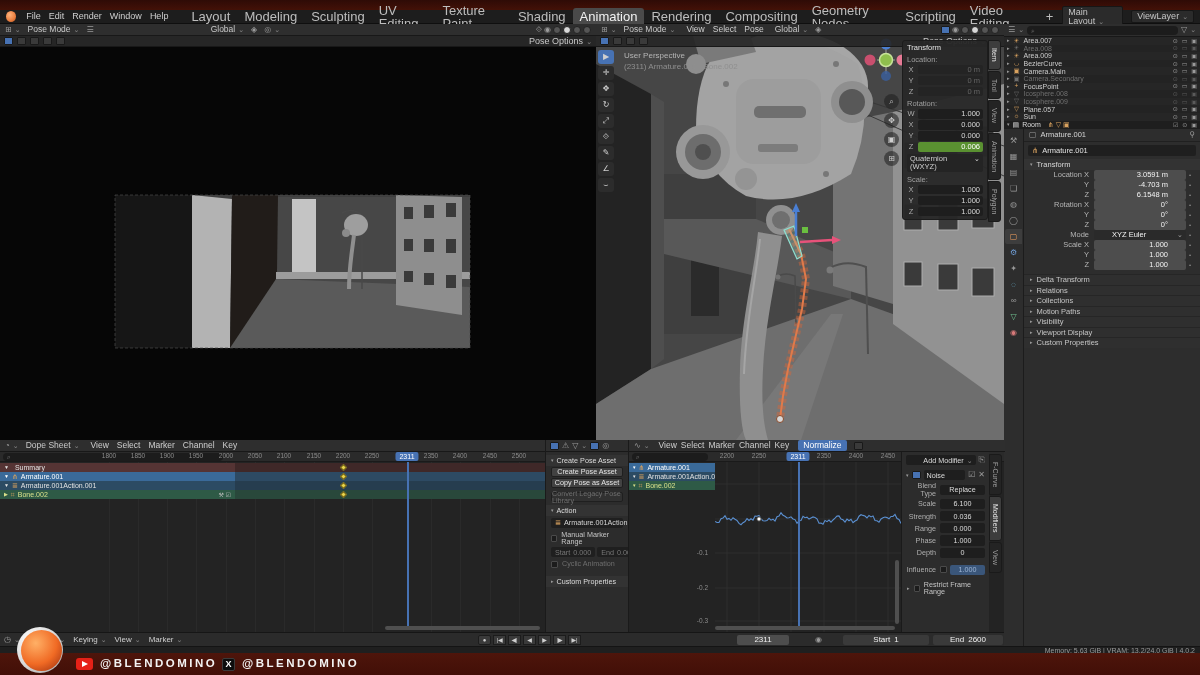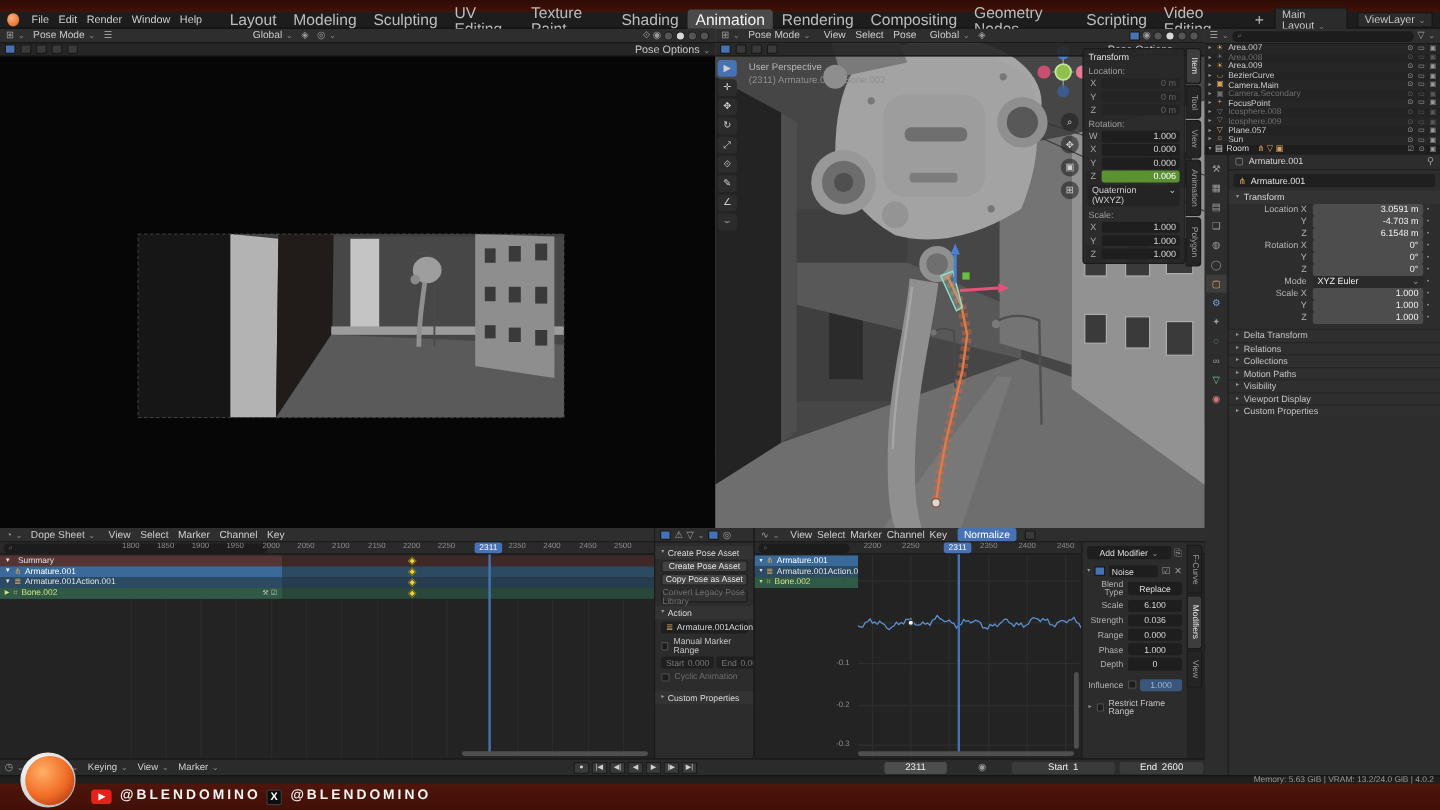--- a/index.html
+++ b/index.html
@@ -73,21 +73,21 @@
 #props{left:1004px;top:129px;width:196px;height:517px;background:#2d2d2d}
 #ptabs{position:absolute;left:0;top:4px;width:19px}
 .ptab{width:17px;height:15px;margin:0 0 1px 1px;display:flex;align-items:center;justify-content:center;font-size:8px;color:#9a9a9a;border-radius:2px 0 0 2px}
 .ptab.active{background:#3d3d3d;color:#f5a15f}
 #pbody{position:absolute;left:19px;top:0;width:177px;height:100%;background:#2d2d2d;border-left:1px solid #1c1c1c;font-size:7.5px}
 .pcrumb{display:flex;align-items:center;gap:4px;height:13px;padding:0 5px;border-bottom:1px solid #202020;color:#d5d5d5}
 .pobj{margin:3px 4px;background:#1f1f1f;border-radius:2px;height:11px;display:flex;align-items:center;gap:4px;padding:0 4px;color:#e0e0e0}
 .psec{display:flex;align-items:center;gap:4px;height:11px;background:#333;margin-top:2px;padding:0 6px;color:#d8d8d8}
 .prow{display:flex;align-items:center;height:10px;margin:0 6px 0 0}
 .prl{width:70px;text-align:right;color:#b5b5b5;padding-right:5px}
-.prv{flex:1;background:#4d4d4d;border-radius:2px;color:#f2f2f2;text-align:right;padding:1px 4px;position:relative}
+.prv{flex:1;background:#4d4d4d;border-radius:2px;color:#f2f2f2;text-align:right;padding:1px 18px;position:relative}
 .prow.dropdown .prv{background:#2a2a2a;text-align:left}
 .prow.dropdown .prv::after{content:"⌄";position:absolute;right:3px;color:#999}
 .pdot{width:8px;color:#8e8e8e;text-align:center;font-size:6px}
 .pcoll{display:flex;align-items:center;gap:4px;height:10.5px;background:#2f2f2f;border-top:1px solid #262626;padding:0 6px;color:#c5c5c5}
 
 #dope{left:0;top:440px;width:545px;height:192px;background:#232323}
 #dope-sb{left:545px;top:440px;width:83px;height:192px;background:#2c2c2c;border-left:1px solid #1a1a1a;font-size:7.2px}
 #graph{left:628px;top:440px;width:376px;height:192px;background:#232323;border-left:1px solid #1a1a1a}
 .ruler{position:absolute;left:0;top:12px;width:100%;height:10px;background:#2a2a2a;border-bottom:1px solid #1a1a1a;overflow:hidden}
 .rtick{position:absolute;top:1px;color:#8c8c8c;font-size:6.5px;transform:translateX(-50%)}
@@ -913,21 +913,21 @@
       <polyline id="curvepoly" fill="none" stroke-width="1.1" points="0,59.5 2,60.5 4,60.5 6,56.7 8,56.1 10,53.8 12,57.3 14,56.4 16,58.3 18,55.7 20,57.3 22,58.4 24,61.4 26,62.7 28,60.7 30,59.5 32,56.5 34,58.5 36,56.8 38,58.1 40,54.0 42,54.3 44,53.4 46,56.8 48,58.7 50,59.0 52,58.5 54,56.3 56,58.2 58,57.2 60,59.1 62,54.8 64,54.0 66,50.8 68,53.3 70,54.3 72,56.0 74,55.8 76,54.8 78,56.9 80,57.6 82,61.3 84,58.8 86,58.6 88,54.3 90,55.7 92,55.2 94,57.1 96,56.0 98,54.9 100,55.5 102,56.8 104,61.2 106,61.0 108,62.3 110,58.4 112,59.6 114,58.1 116,60.2 118,58.0 120,56.2 122,54.1 124,53.9 126,57.0 128,57.8 130,60.0 132,57.1 134,58.7 136,57.3 138,60.7 140,59.0 142,58.0 144,54.2 146,52.7 148,53.4 150,54.0 152,55.9 154,53.5 156,54.9 158,53.9 160,58.5 162,58.7 164,60.3 166,57.0 168,55.8 170,55.0 172,55.6 174,56.8 176,54.5 178,54.5 180,52.4 182,56.6 184,57.5 186,61.4" stroke="#5a8fd0"></polyline>
       <circle cx="44" cy="57" r="2.2" fill="#fff" stroke="#333"></circle>
     </svg>
     <div class="playhead" style="height: 168px; left: 169px;" id="graph-ph"></div>
     <div class="badge" id="graph-badge" style="left: 169px;">2311</div>
     <div class="scroll" style="left:86px;top:186px;width:180px"></div>
     <div class="scroll" style="left:266px;top:120px;width:4px;height:64px"></div>
 
     <div id="gsb">
       <div class="flex" style="margin:3px 4px 0;gap:3px">
-        <span class="mrv dd" style="text-align:center">Add Modifier</span>
+        <span class="mrv dd" style="text-align:right">Add Modifier</span>
         <span class="icon">⎘</span>
       </div>
       <div class="flex" style="margin:5px 4px 0;gap:3px">
         <span class="icon" style="font-size:5px">▾</span>
         <span class="tgl on"></span>
         <span class="mrv" style="text-align:left">Noise</span>
         <span class="icon">☑</span>
         <span class="icon">✕</span>
       </div>
       <div>

